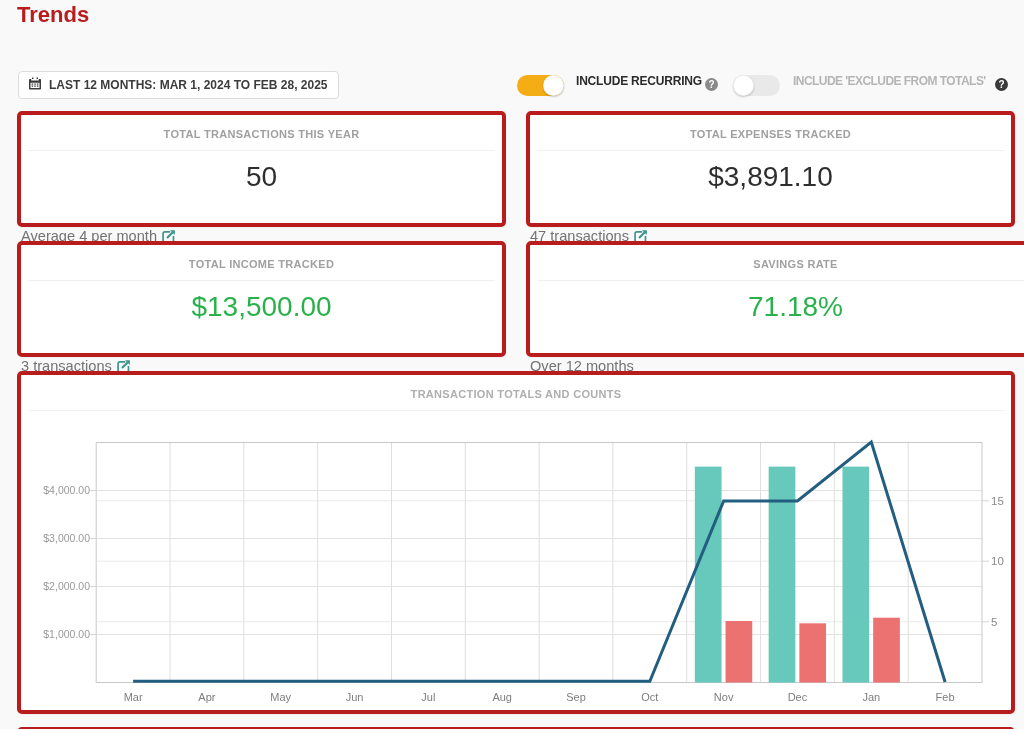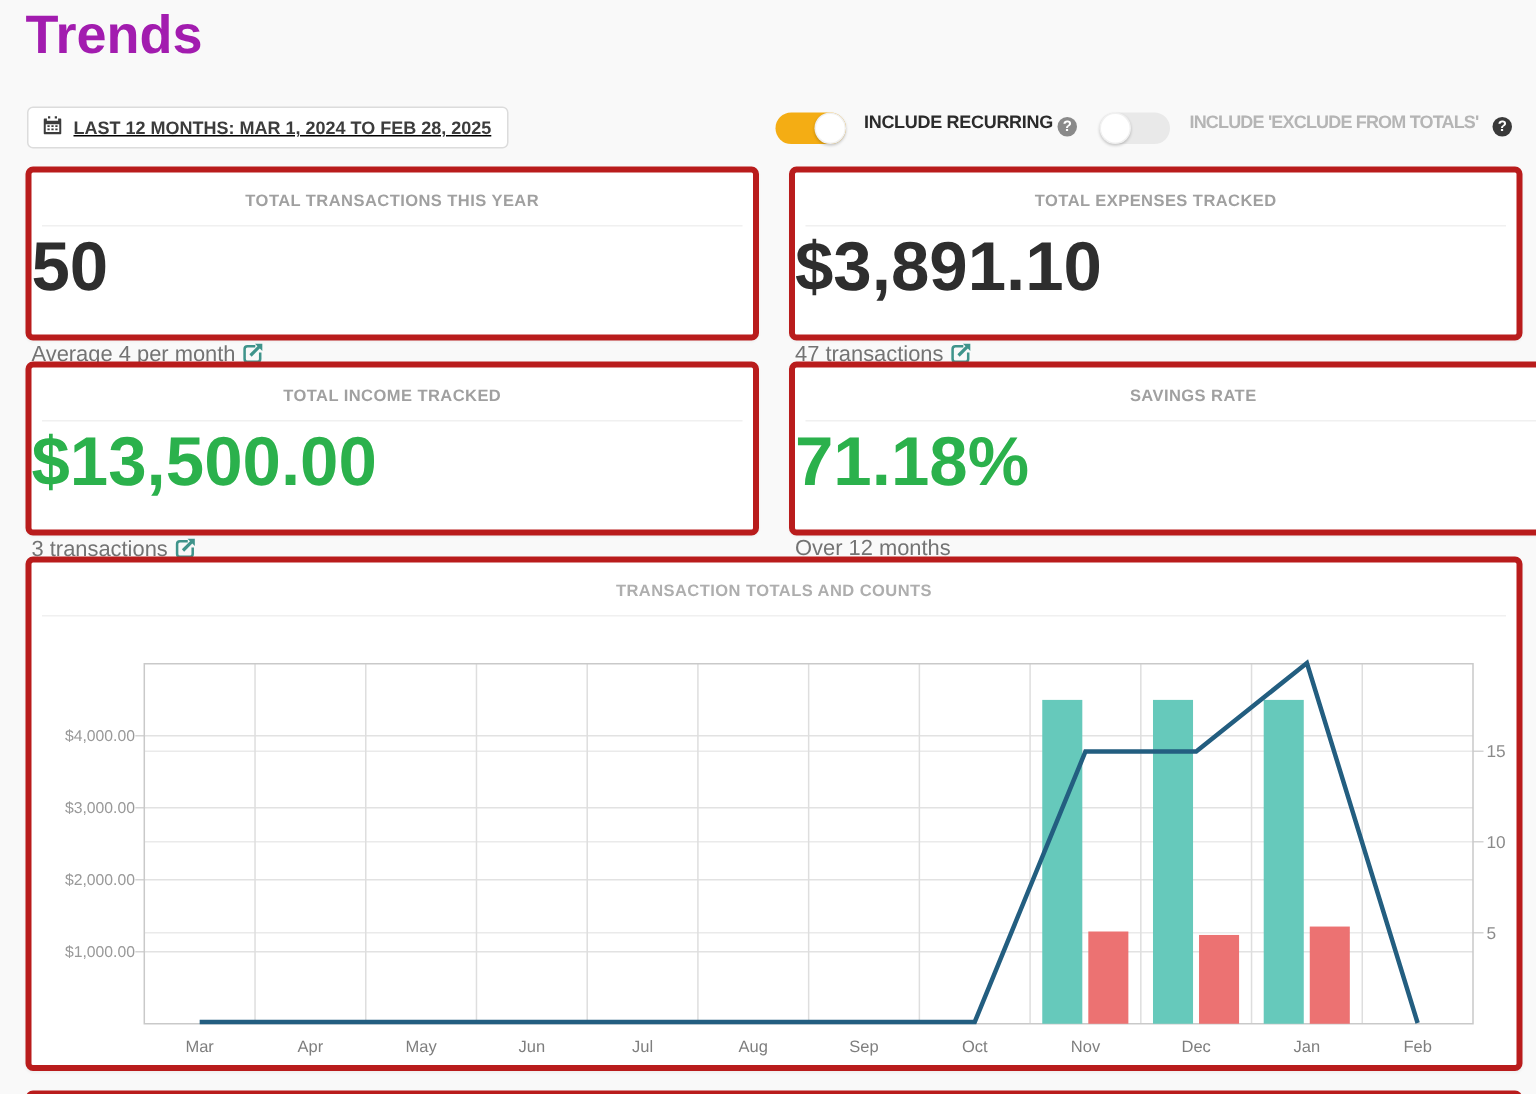--- a/index.html
+++ b/index.html
@@ -1,27 +1,27 @@
 <!DOCTYPE html>
 <html><head>
 <meta charset="utf-8">
 <style>
   * { margin:0; padding:0; box-sizing:border-box; }
   html,body { width:1024px; height:729px; background:#f9f9f9; font-family:"Liberation Sans", sans-serif; overflow:hidden; }
-  h1.title { position:absolute; left:17px; top:2px; font-size:36px; font-weight:bold; color:#a21caf; letter-spacing:0px; }
-  .datebtn { position:absolute; left:18px; top:71px; height:28px; background:#fff; border:1px solid #dcdcdc; border-radius:4px; display:flex; align-items:center; padding:0 10px;text-decoration:underline; }
+  h1.title { position:absolute; left:17px; top:2px; font-size:22px; font-weight:bold; color:#b91c1c; letter-spacing:0px; }
+  .datebtn { position:absolute; left:18px; top:71px; height:28px; background:#fff; border:1px solid #dcdcdc; border-radius:4px; display:flex; align-items:center; padding:0 10px; }
   .datebtn span.txt { font-size:12px; font-weight:bold; color:#3c3c3c; letter-spacing:0px; margin-left:8px; }
   .pill { position:absolute; width:47px; height:21px; border-radius:11px; top:75px; }
   .pill .knob { position:absolute; width:21px; height:21px; border-radius:50%; background:#fff; top:0; box-shadow:0 1px 2px rgba(0,0,0,0.22), inset 0 0 0 1px rgba(0,0,0,0.06); }
   .tog-label { position:absolute; top:71px; height:21px; line-height:21px; font-weight:bold; letter-spacing:0px; }
   .qicon { position:absolute; top:78px; width:13px; height:13px; border-radius:50%; color:#fff; font-size:10px; font-weight:bold; text-align:center; line-height:13px; }
   .card { position:absolute; background:#fff; border:4px solid #b91c1c; border-radius:5px; box-shadow:0 1px 2px rgba(0,0,0,0.04); }
   .chead { position:absolute; top:13px; left:0; width:100%; text-align:center; font-size:11px; font-weight:bold; color:#a0a0a0; letter-spacing:0.3px; line-height:12px; }
   .cdiv { position:absolute; top:35px; left:7px; right:7px; border-top:1px solid #f0f0f0; }
-  .cnum { position:absolute; top:45px; left:0; width:100%; text-align:left; font-size:46px; font-weight:bold; color:#2e2e2e; line-height:34px; }
+  .cnum { position:absolute; top:45px; left:0; width:100%; text-align:center; font-size:28px; font-weight:normal; color:#2e2e2e; line-height:34px; }
   .csub { position:absolute; top:89px; left:0; width:100%; text-align:left; font-size:14.6px; color:#737373; line-height:17px;margin-top:24px; }
   .green { color:#2bb14c; }
   .ext { vertical-align:-2.5px; margin-left:4px; }
 </style>
 </head>
 <body>
 <h1 class="title">Trends</h1>
 
 <div class="datebtn">
   <svg width="12" height="13" viewBox="0 0 16 16" style="margin-top:-3px;">

